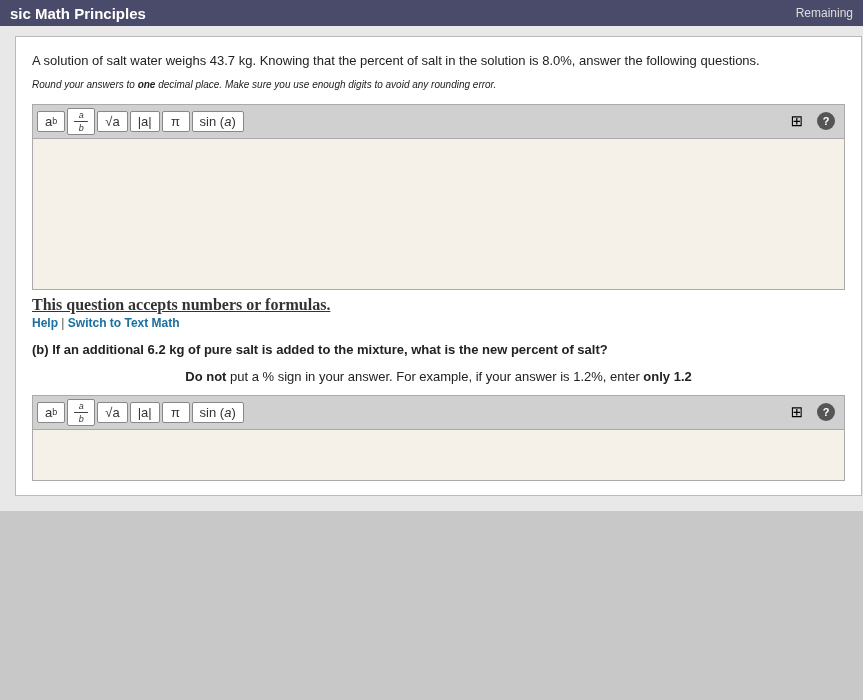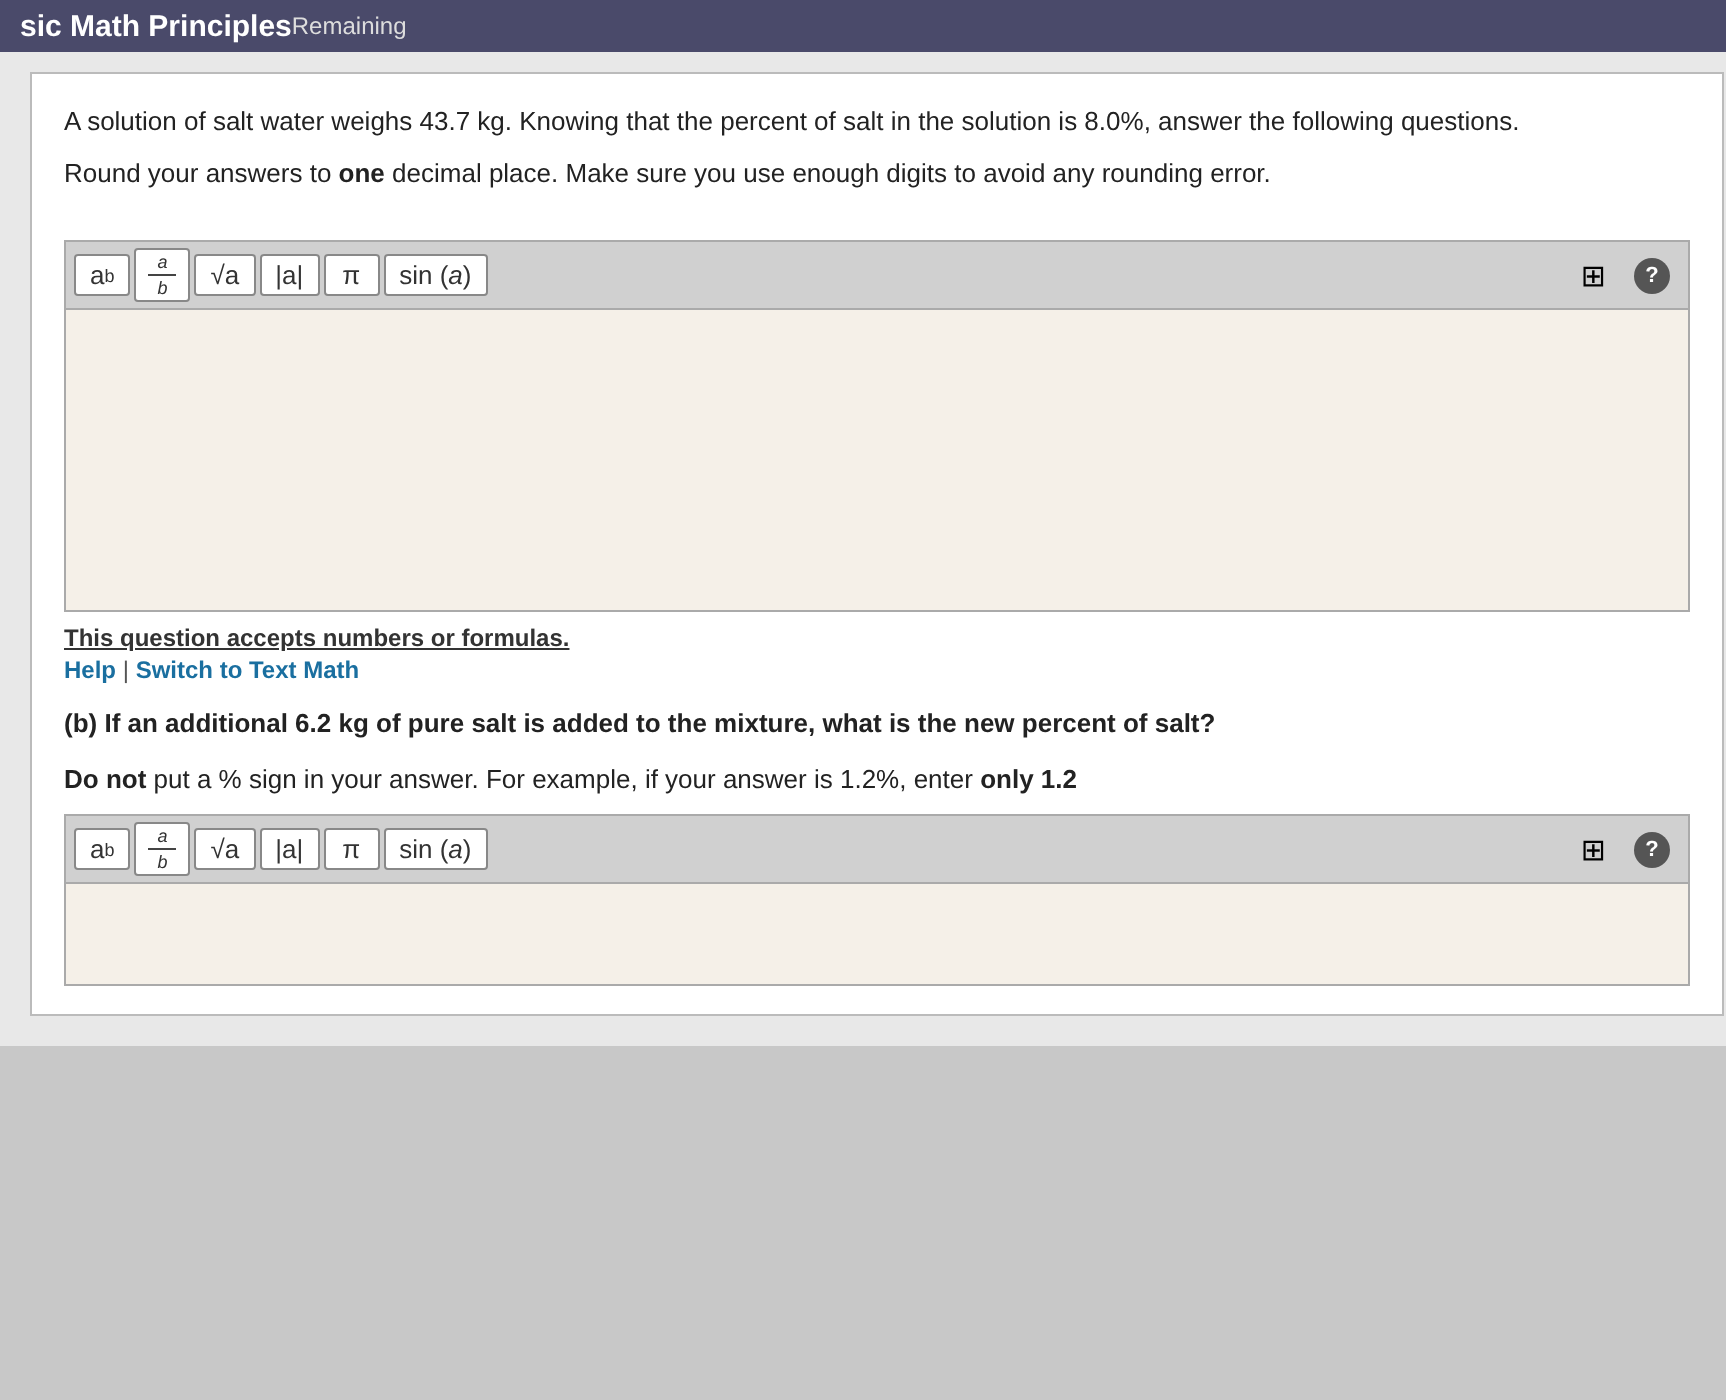--- a/index.html
+++ b/index.html
@@ -9,20 +9,21 @@
       width: 863px;
       min-height: 700px;
       font-size: 13px;
       color: #222;
     }
     .top-bar {
       background: #4a4a6a;
       color: white;
       padding: 4px 10px;
       display: flex;
+      justify-content: space-between;
       align-items: center;
       height: 26px;
     }
     .top-bar-title {
       font-size: 15px;
       font-weight: bold;
       color: white;
     }
     .top-bar-remaining {
       font-size: 12px;
@@ -38,23 +39,24 @@
       border: 1px solid #bbb;
       padding: 14px 16px;
       margin-bottom: 0;
     }
     .question-text {
       font-size: 13px;
       line-height: 1.5;
       margin-bottom: 6px;
     }
     .round-note {
-      font-size: 13px;
-      line-height: 1.5;
-      margin-bottom: 24px;
+      font-size: 10px;
+      line-height: 1.5;
+      margin-bottom: 12px;
+      font-style: italic;
     }
     .part-label {
       font-size: 13px;
       font-weight: bold;
       margin-bottom: 8px;
       line-height: 1.5;
     }
     .math-toolbar {
       display: flex;
       align-items: center;
@@ -95,23 +97,24 @@
       width: 100%;
       position: relative;
     }
     .math-input-inner {
       width: 100%;
       height: 150px;
       background: transparent;
       padding: 8px;
     }
     .accepts-note {
-      font-size: 12px;
+      font-size: 16px;
       margin-top: 6px;
       color: #333;
+      font-family: Liberation Serif, serif;
     }
     .accepts-note .underline {
       text-decoration: underline;
       color: #333;
       font-weight: bold;
     }
     .help-switch {
       font-size: 12px;
       color: #1a6fa0;
       margin-top: 2px;
@@ -124,20 +127,21 @@
     .help-switch span.separator {
       color: #555;
     }
     .part-b {
       margin-top: 10px;
     }
     .part-b-note {
       font-size: 13px;
       margin-bottom: 8px;
       line-height: 1.5;
+      text-align: center;
     }
     .math-input-area-small {
       background: #f5f0e8;
       border: 1px solid #aaa;
       min-height: 50px;
       width: 100%;
     }
     .icon-help {
       font-size: 13px;
       background: #555;

